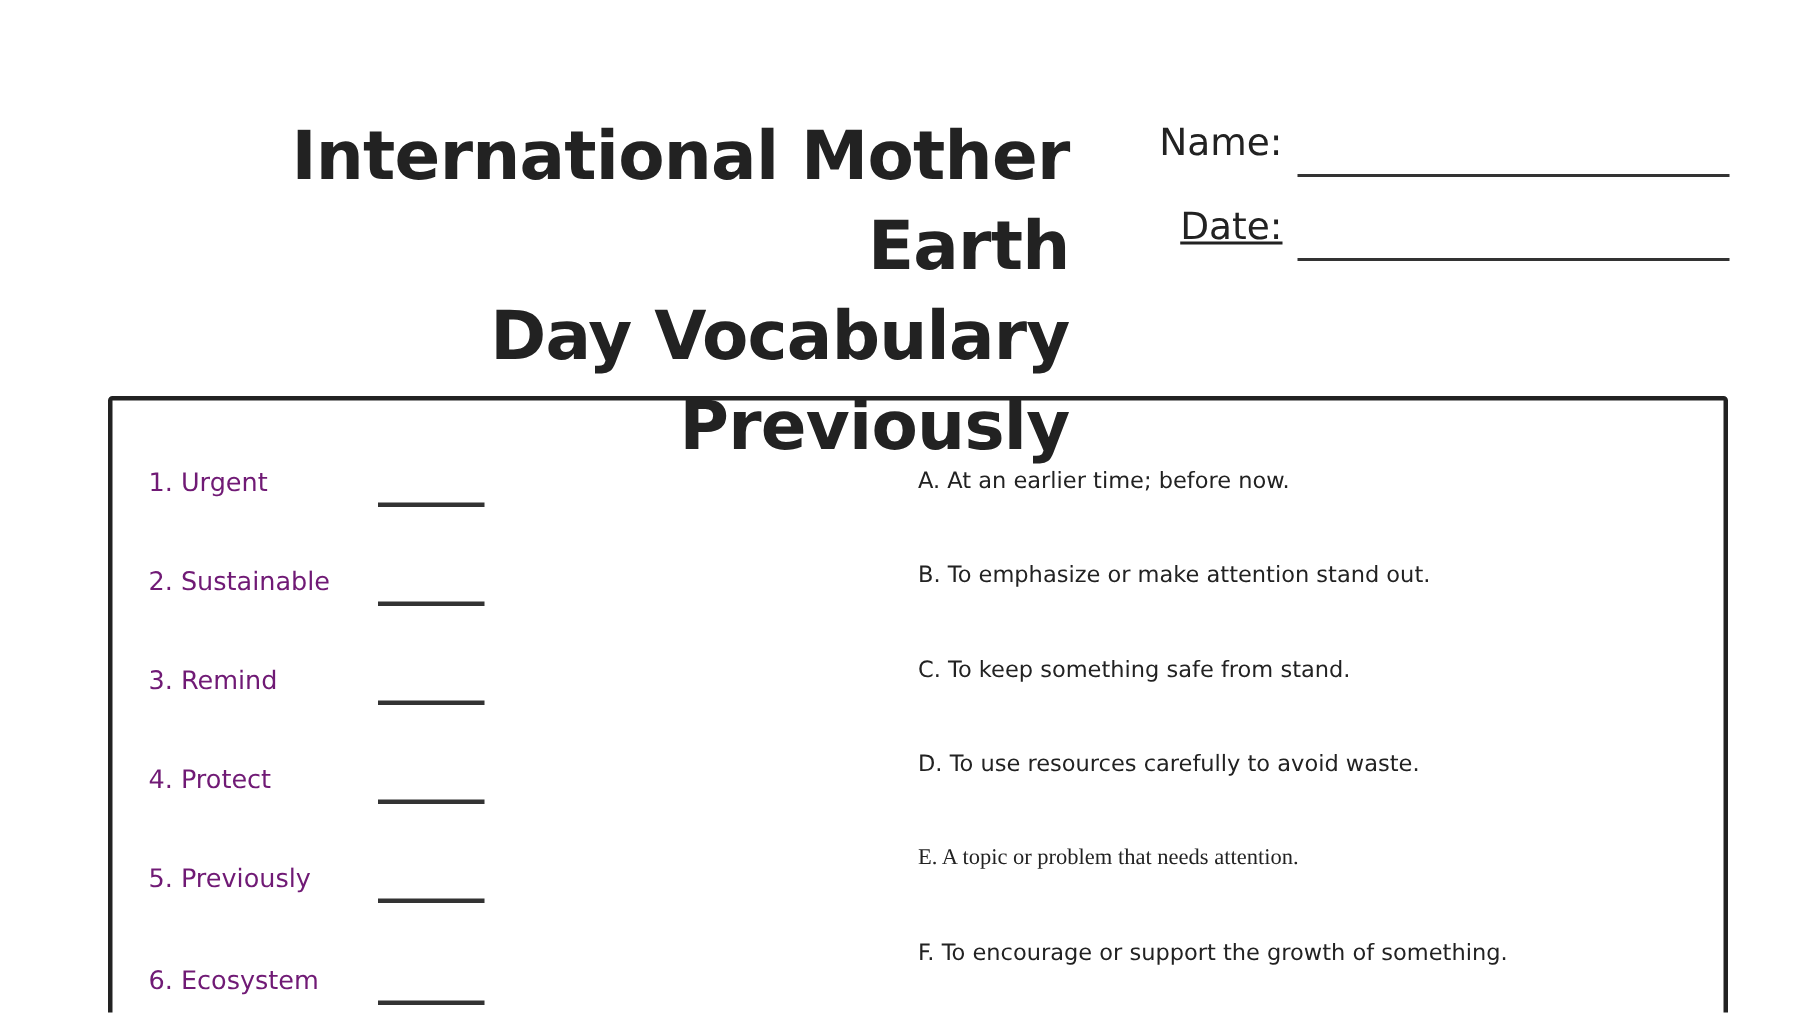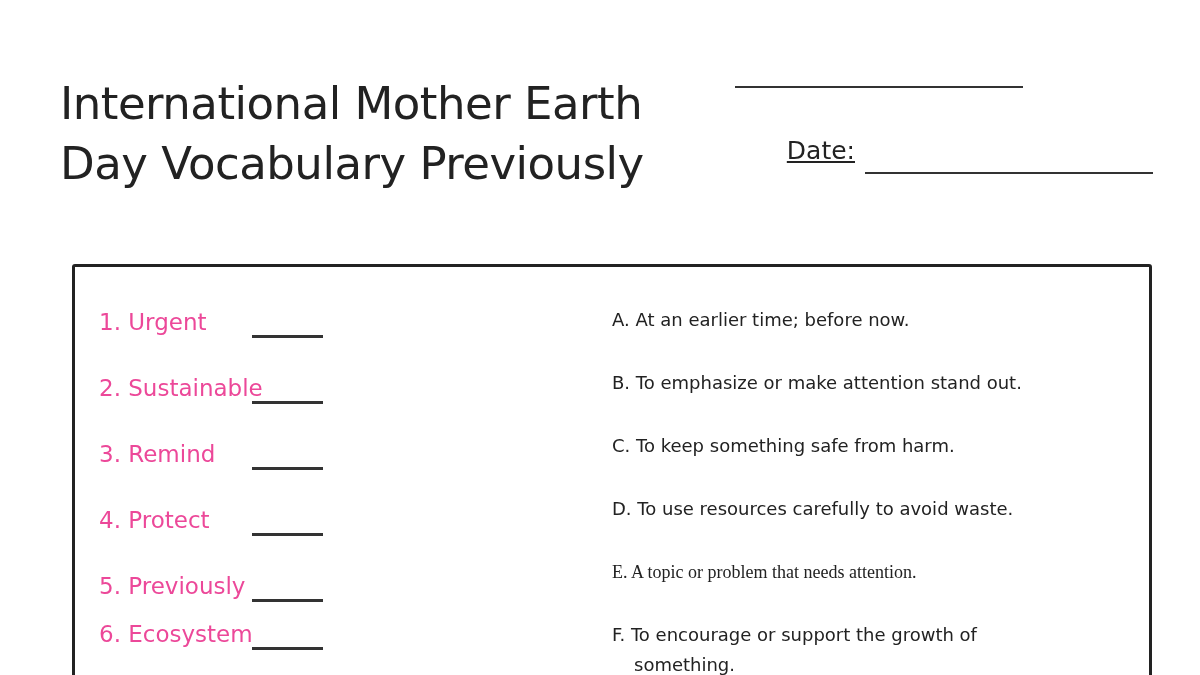--- a/index.html
+++ b/index.html
@@ -10,29 +10,30 @@
     body {
       width: 1200px;
       height: 675px;
       overflow: hidden;
       position: relative;
       font-family: "DejaVu Sans", "Liberation Sans", sans-serif;
       color: #222222;
     }
     .title {
       position: absolute;
-      left: 60px;
+      left: 73px;
       top: 74px;
       margin: 0;
-      font-weight: normal;
+      font-weight: bold;
       font-size: 45px;
       line-height: 60px;
       color: #222222;
       letter-spacing: -0.5px;
       width: 640px;
+      text-align: right;
     }
     .meta-row {
       position: absolute;
       display: flex;
       align-items: flex-end;
     }
     .meta-label {
       font-size: 25px;
       color: #222222;
       text-align: right;
@@ -64,55 +65,56 @@
     .word-item {
       position: absolute;
       left: 0;
       height: 30px;
       width: 300px;
     }
     .word-text {
       position: absolute;
       left: 0;
       top: 0;
-      font-size: 23px;
+      font-size: 17px;
       line-height: 24px;
-      color: #ec4899;
+      color: #701a75;
       white-space: nowrap;
     }
     .answer-blank {
       position: absolute;
       left: 153px;
       top: 25px;
       width: 71px;
       height: 0;
       border-bottom: 3px solid #333333;
     }
     .def-item {
       position: absolute;
       left: 0;
       width: 500px;
-      font-size: 18px;
+      font-size: 15px;
       line-height: 30px;
       color: #222222;
     }
     .def-item.wrap {
       padding-left: 22px;
       text-indent: -22px;
     }
   </style>
 </head>
 <body>
 
 <h1 class="title">
   <span>International Mother Earth</span><br>
   <span>Day Vocabulary Previously</span>
 </h1>
 
 <div class="meta-row" style="left:735px; top:80px;">
+  <span class="meta-label">Name:</span>
   <span class="meta-line"></span>
 </div>
 <div class="meta-row" style="left:735px; top:136px;text-decoration:underline;">
   <span class="meta-label">Date:</span>
   <span class="meta-line"></span>
 </div>
 
 <div class="box">
   <ul class="word-list" style="left:24px; top:43px;">
     <li class="word-item" style="top:0px;">
@@ -128,27 +130,27 @@
       <span class="answer-blank"></span>
     </li>
     <li class="word-item" style="top:198px;text-decoration:underline;">
       <span class="word-text">4. Protect</span>
       <span class="answer-blank"></span>
     </li>
     <li class="word-item" style="top:264px;text-decoration:underline;">
       <span class="word-text">5. Previously</span>
       <span class="answer-blank"></span>
     </li>
-    <li class="word-item" style="top:312px;">
+    <li class="word-item" style="top:332px;">
       <span class="word-text">6. Ecosystem</span>
       <span class="answer-blank"></span>
     </li>
   </ul>
 
   <ul class="def-list" style="left:537px; top:38px;">
     <li class="def-item" style="top:0px;">A. At an earlier time; before now.</li>
     <li class="def-item" style="top:63px;">B. To emphasize or make attention stand out.</li>
-    <li class="def-item" style="top:126px;">C. To keep something safe from harm.</li>
+    <li class="def-item" style="top:126px;">C. To keep something safe from stand.</li>
     <li class="def-item" style="top:189px;">D. To use resources carefully to avoid waste.</li>
     <li class="def-item" style="top:252px;font-family:Liberation Serif, serif;">E. A topic or problem that needs attention.</li>
     <li class="def-item wrap" style="top:315px; width:420px;">F. To encourage or support the growth of something.</li>
   </ul>
 </div>
 
 </body></html>

